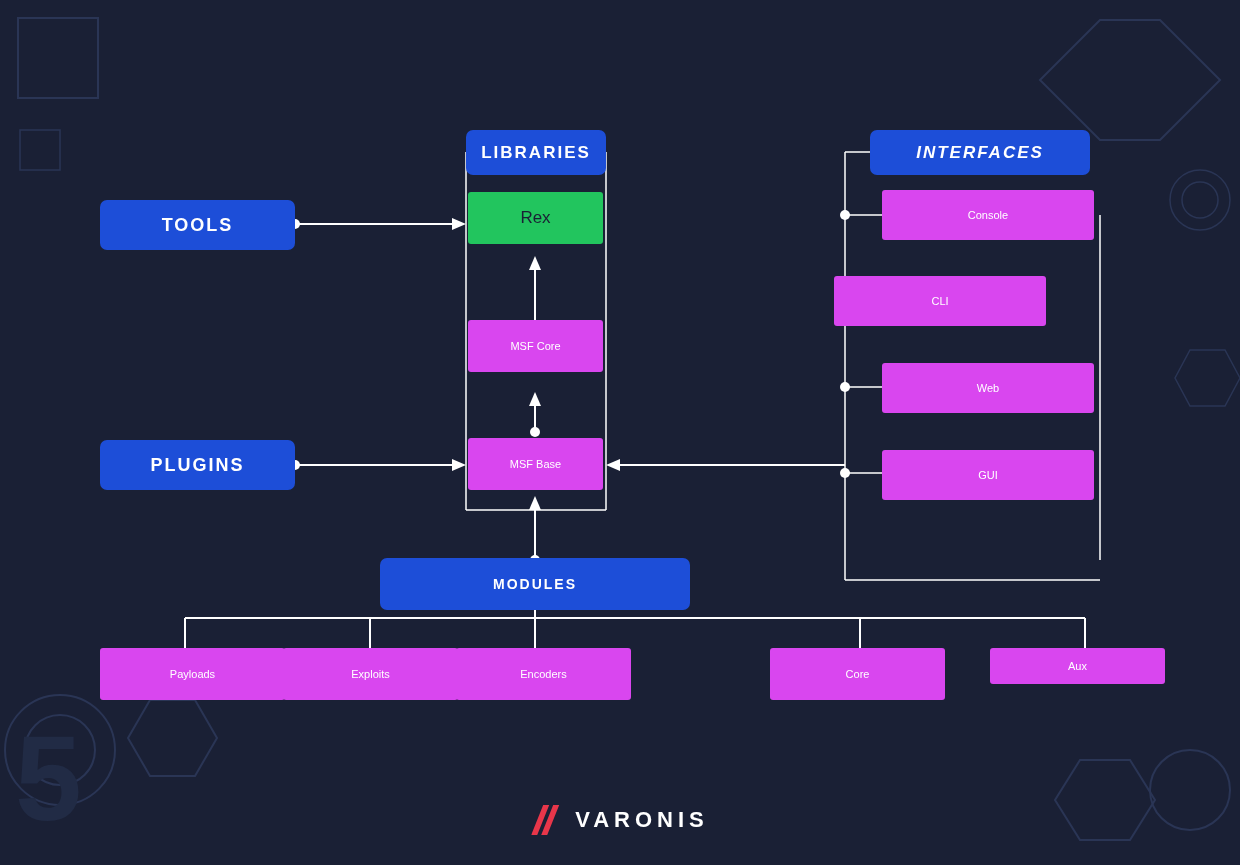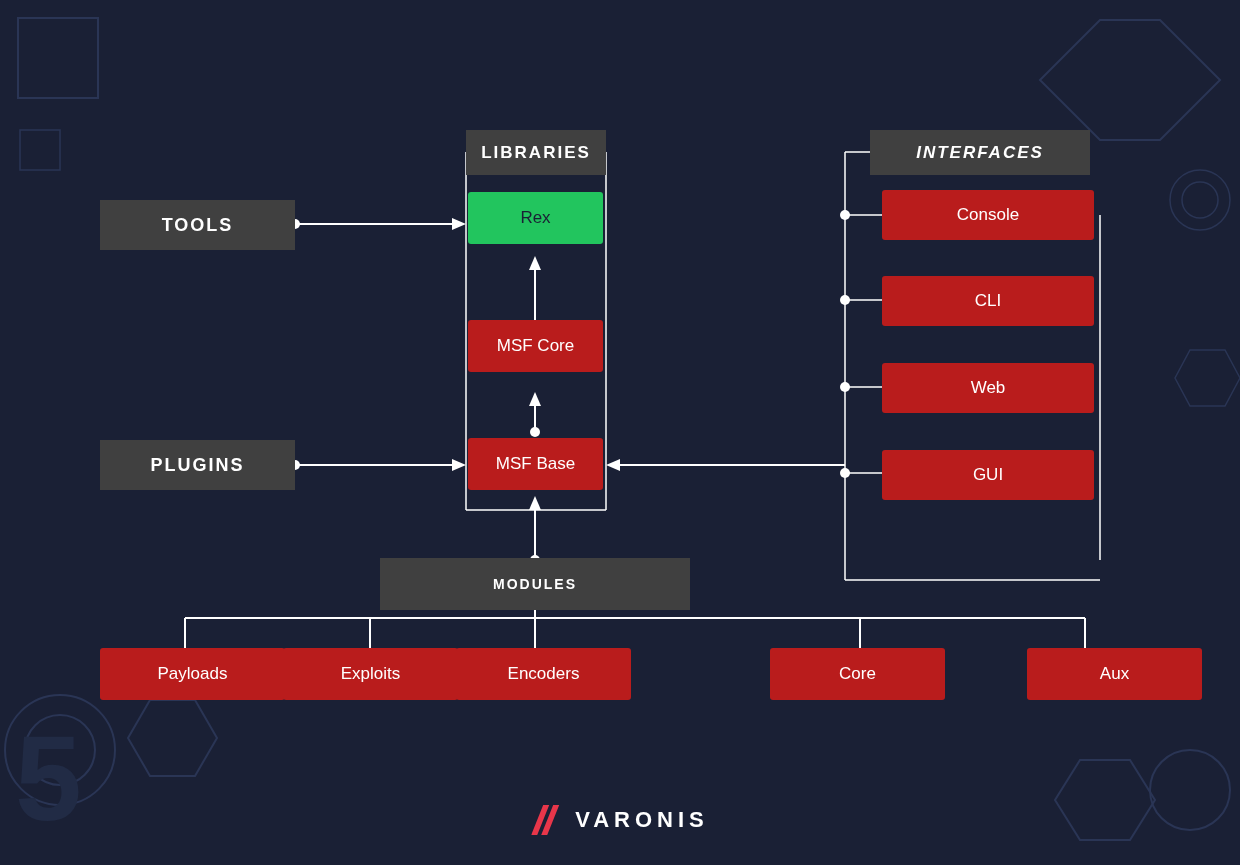--- a/index.html
+++ b/index.html
@@ -21,39 +21,39 @@
     }
 
     .main-container {
       position: relative;
       width: 1240px;
       height: 865px;
     }
 
     
     .red-box {
-      background-color: #404040;
+      background-color: #1d4ed8;
       color: #fff;
       font-weight: 800;
       font-size: 18px;
       letter-spacing: 2px;
       text-transform: uppercase;
       padding: 10px 24px;
       display: flex;
       align-items: center;
       justify-content: center;
-      border-radius: 0;
+      border-radius: 7px;
       position: absolute;
     }
 
     
     .teal-box {
-      background-color: #b91c1c;
+      background-color: #d946ef;
       color: #fff;
-      font-size: 17px;
+      font-size: 11px;
       font-weight: 500;
       padding: 12px 20px;
       display: flex;
       align-items: center;
       justify-content: center;
       border-radius: 3px;
       position: absolute;
     }
 
     .teal-box-light {
@@ -201,35 +201,35 @@
   <div class="red-box" style="left:380px; top:558px; width:310px; height:52px; font-size:14px; letter-spacing:2px;">MODULES</div>
 
   <div class="teal-box-light" style="left:468px; top:192px; width:135px; height:52px;">Rex</div>
 
   <div class="teal-box" style="left:468px; top:320px; width:135px; height:52px;">MSF Core</div>
 
   <div class="teal-box" style="left:468px; top:438px; width:135px; height:52px;">MSF Base</div>
 
   <div class="teal-box" style="left:882px; top:190px; width:212px; height:50px;">Console</div>
 
-  <div class="teal-box" style="left:882px; top:276px; width:212px; height:50px;">CLI</div>
+  <div class="teal-box" style="left:834px; top:276px; width:212px; height:50px;">CLI</div>
 
   <div class="teal-box" style="left:882px; top:363px; width:212px; height:50px;">Web</div>
 
   <div class="teal-box" style="left:882px; top:450px; width:212px; height:50px;">GUI</div>
 
   <div class="teal-box" style="left:100px; top:648px; width:185px; height:52px;">Payloads</div>
 
   <div class="teal-box" style="left:283px; top:648px; width:175px; height:52px;">Exploits</div>
 
   <div class="teal-box" style="left:456px; top:648px; width:175px; height:52px;">Encoders</div>
 
   <div class="teal-box" style="left:770px; top:648px; width:175px; height:52px;">Core</div>
 
-  <div class="teal-box" style="left:990px; top:648px; width:175px; height:52px;margin-left:37px;">Aux</div>
+  <div class="teal-box" style="left:990px; top:648px; width:175px; height:36px;">Aux</div>
 
   <div class="varonis-logo">
 
     <svg width="36" height="30" viewBox="0 0 36 30">
       <polygon points="0,30 12,0 18,0 6,30" fill="#e8364a"></polygon>
       <polygon points="10,30 22,0 28,0 16,30" fill="#e8364a"></polygon>
     </svg>
     <span class="varonis-logo-text">VARONIS</span>
   </div>
 

